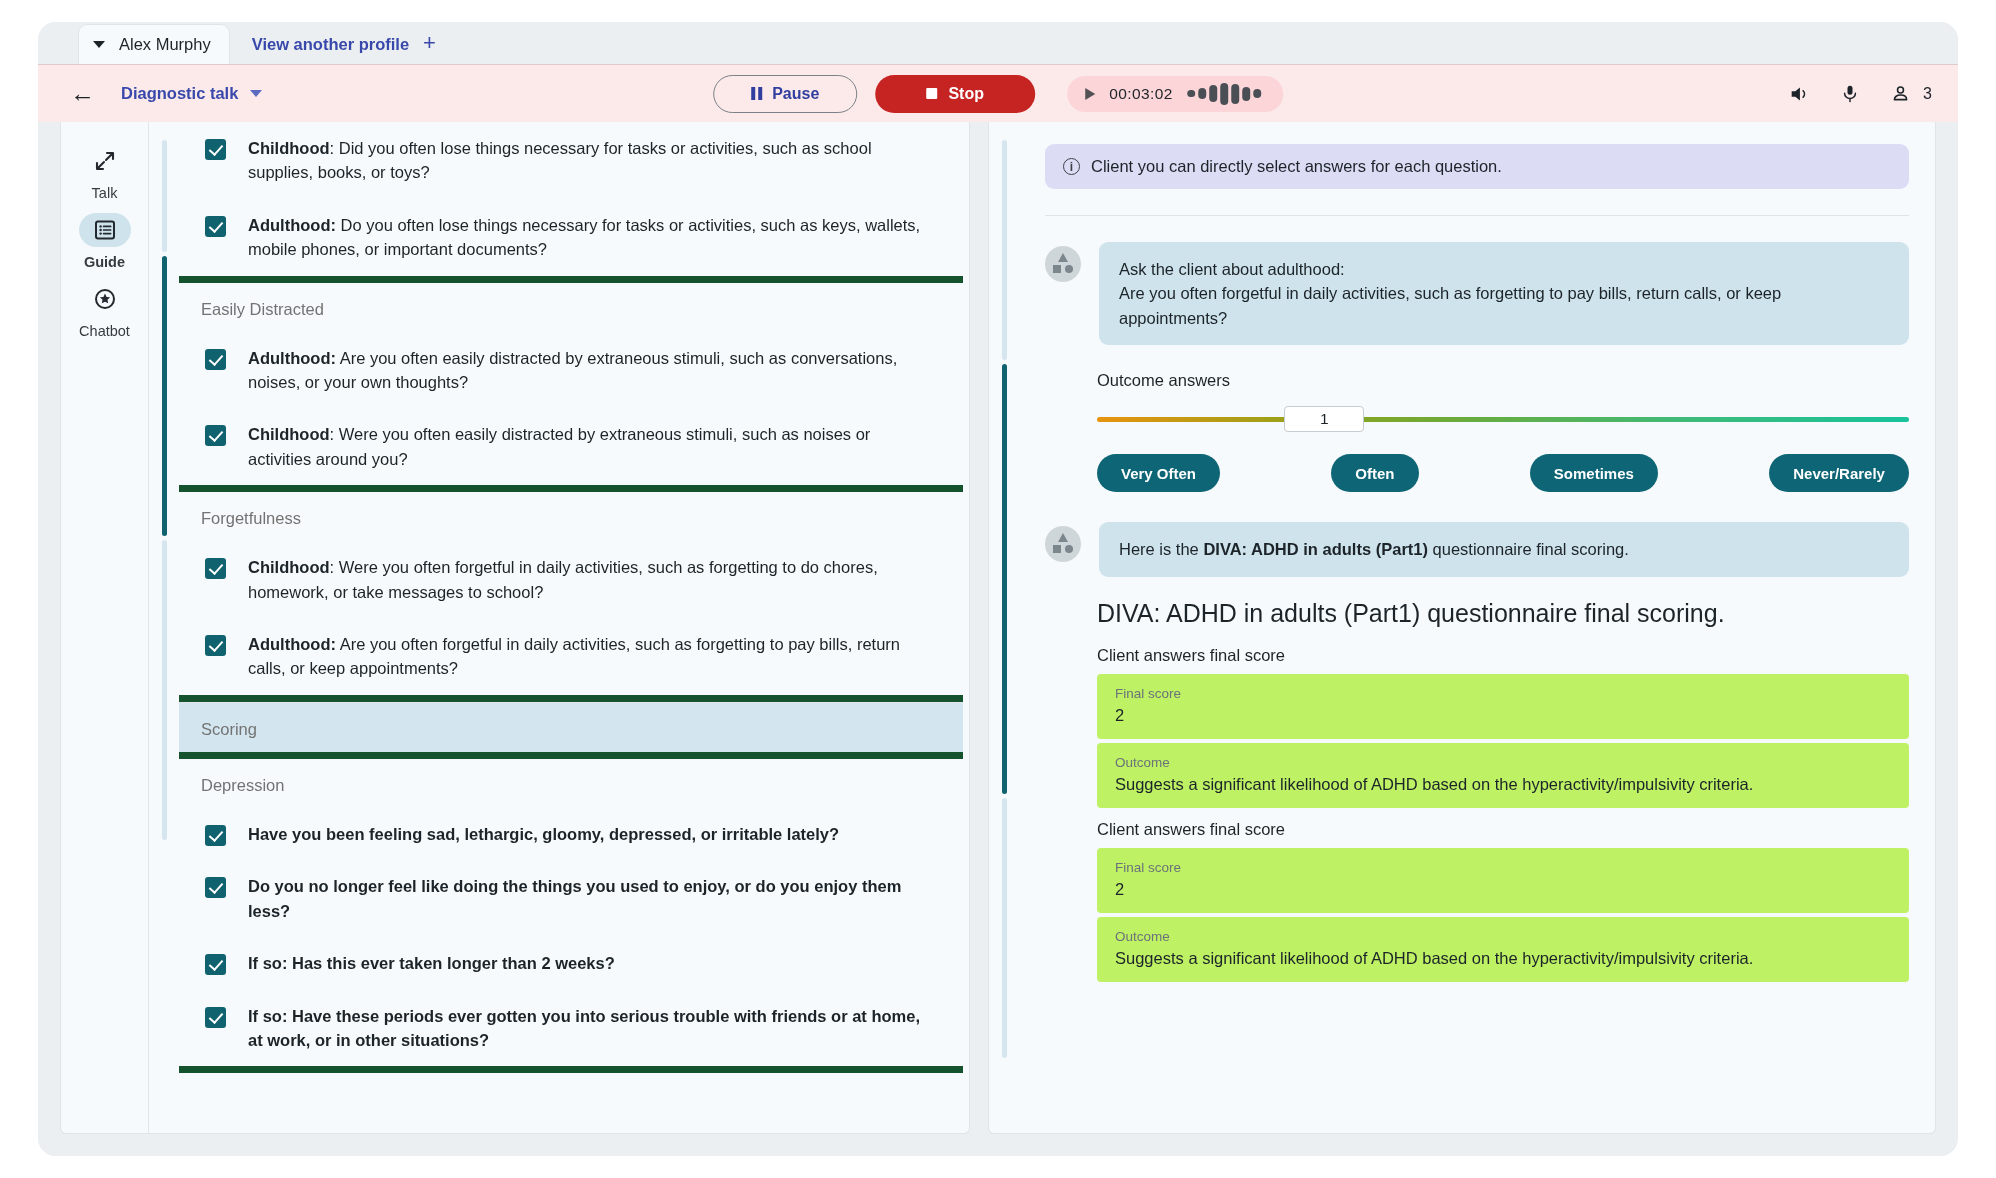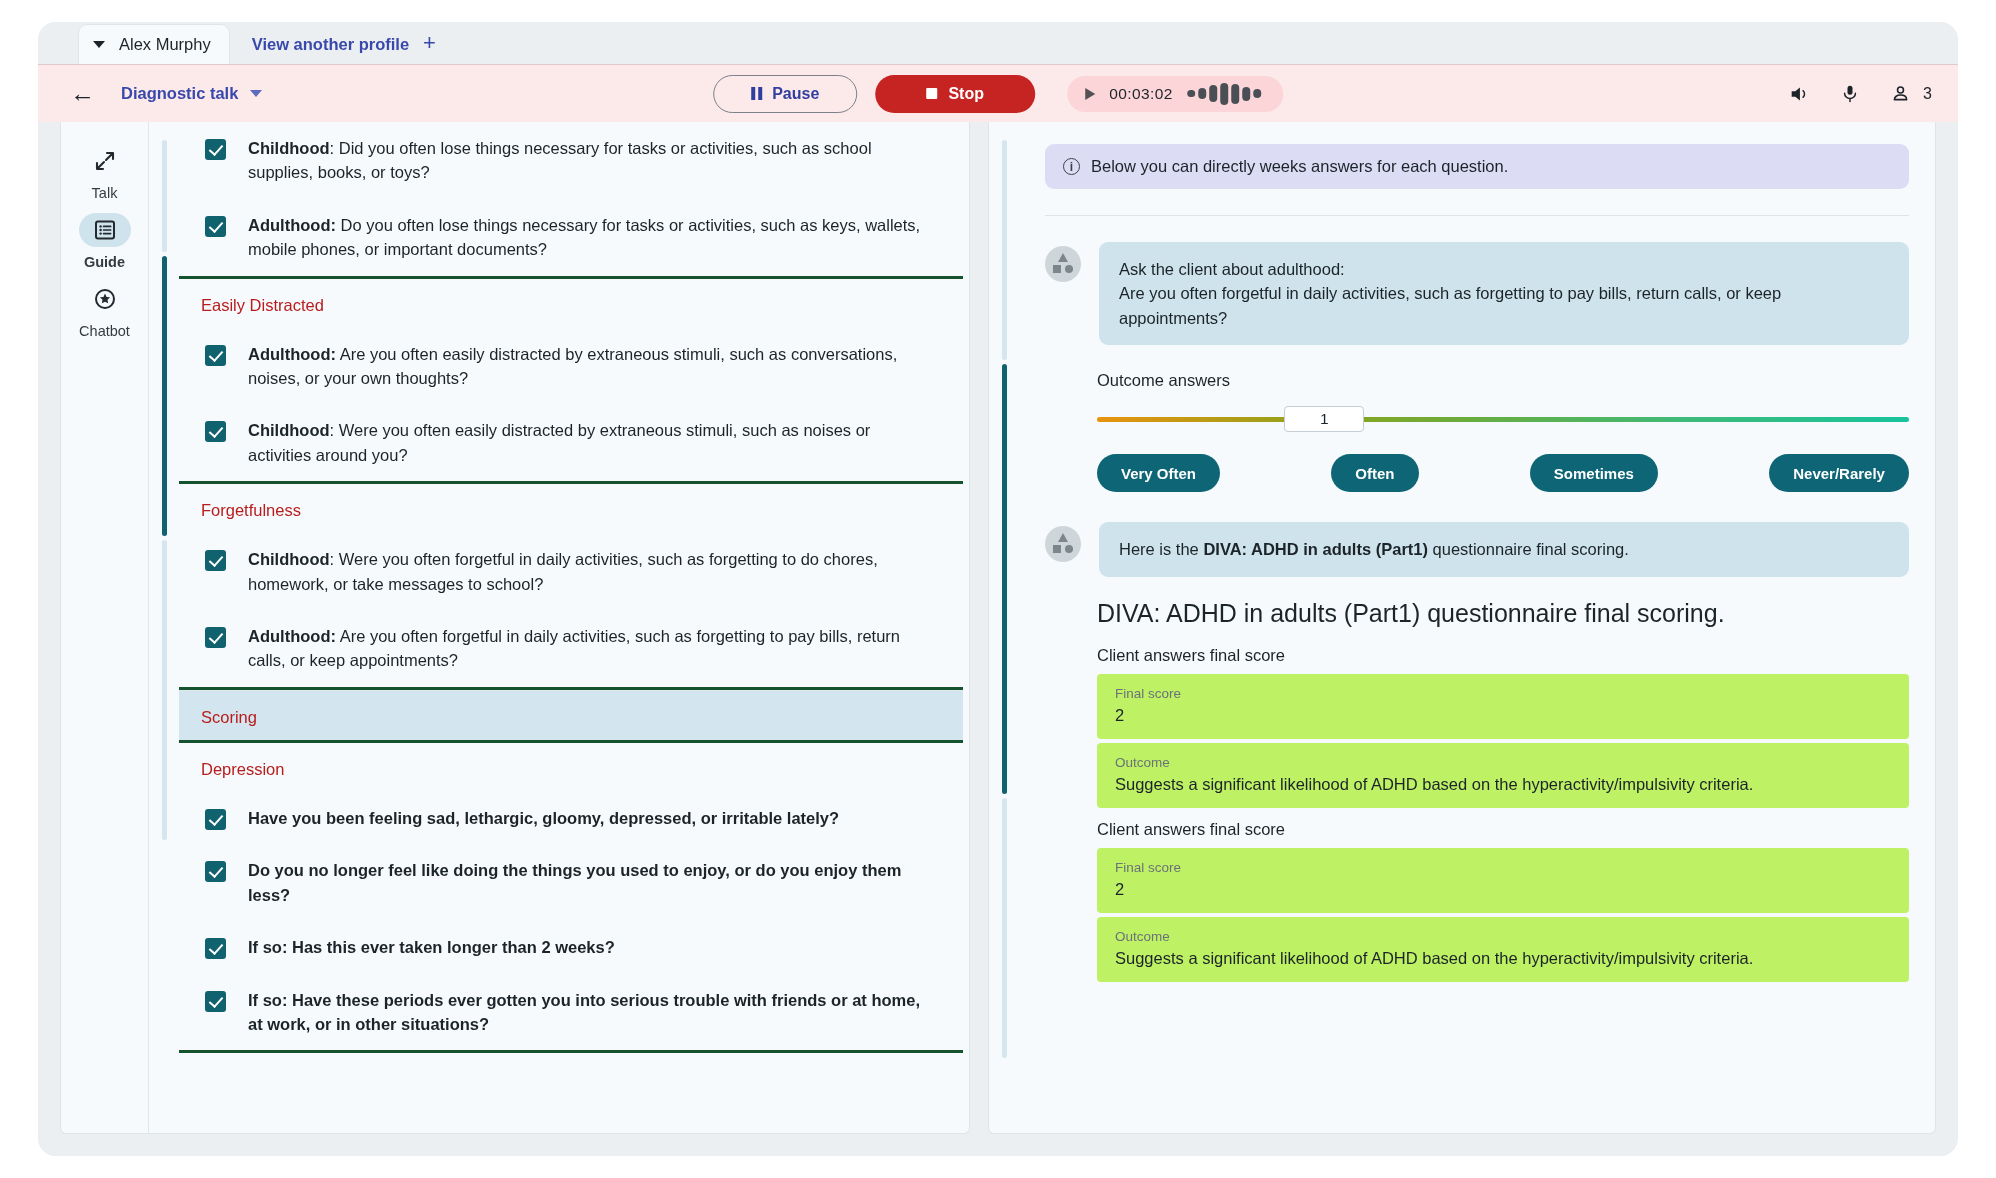--- a/index.html
+++ b/index.html
@@ -282,25 +282,25 @@
   .prog-seg { width: 5px; border-radius: 3px; background: #d6e6ee; }
   .prog-seg.done { background: #11626f; }
 
   
   .qlist {
     flex: 1;
     min-width: 0;
     overflow: hidden;
     padding-right: 6px;
   }
-  .qgroup { border-bottom: 3px solid #14532d; }
+  .qgroup { border-bottom: 7px solid #14532d; }
   .qgroup-head {
     padding: 17px 22px 13px 22px;
     font-size: 16.5px;
-    color: #b91c1c;
+    color: #737373;
   }
   .qgroup.scoring .qgroup-head {
     background: #d3e5ee;
     border-top: 1px solid #e1e6ea;
   }
   .qrow {
     display: flex;
     gap: 22px;
     padding: 14px 30px 14px 26px;
     align-items: flex-start;
@@ -672,21 +672,21 @@
           <div class="prog-seg" style="height:220px"></div>
           <div class="prog-seg done" style="height:430px"></div>
           <div class="prog-seg" style="height:260px"></div>
         </div>
       </div>
 
       <div class="right-inner">
 
         <div class="info-banner">
           <span class="info-circle">i</span>
-          <span>Below you can directly weeks answers for each question.</span>
+          <span>Client you can directly select answers for each question.</span>
         </div>
         <div class="hr-sep"></div>
 
         <div class="chat-wrap">
           <div class="bot-avatar">
             <span class="tri"></span>
               <span class="sq"></span>
               <span class="ci"></span>
           </div>
           <div class="bubble-stack">

